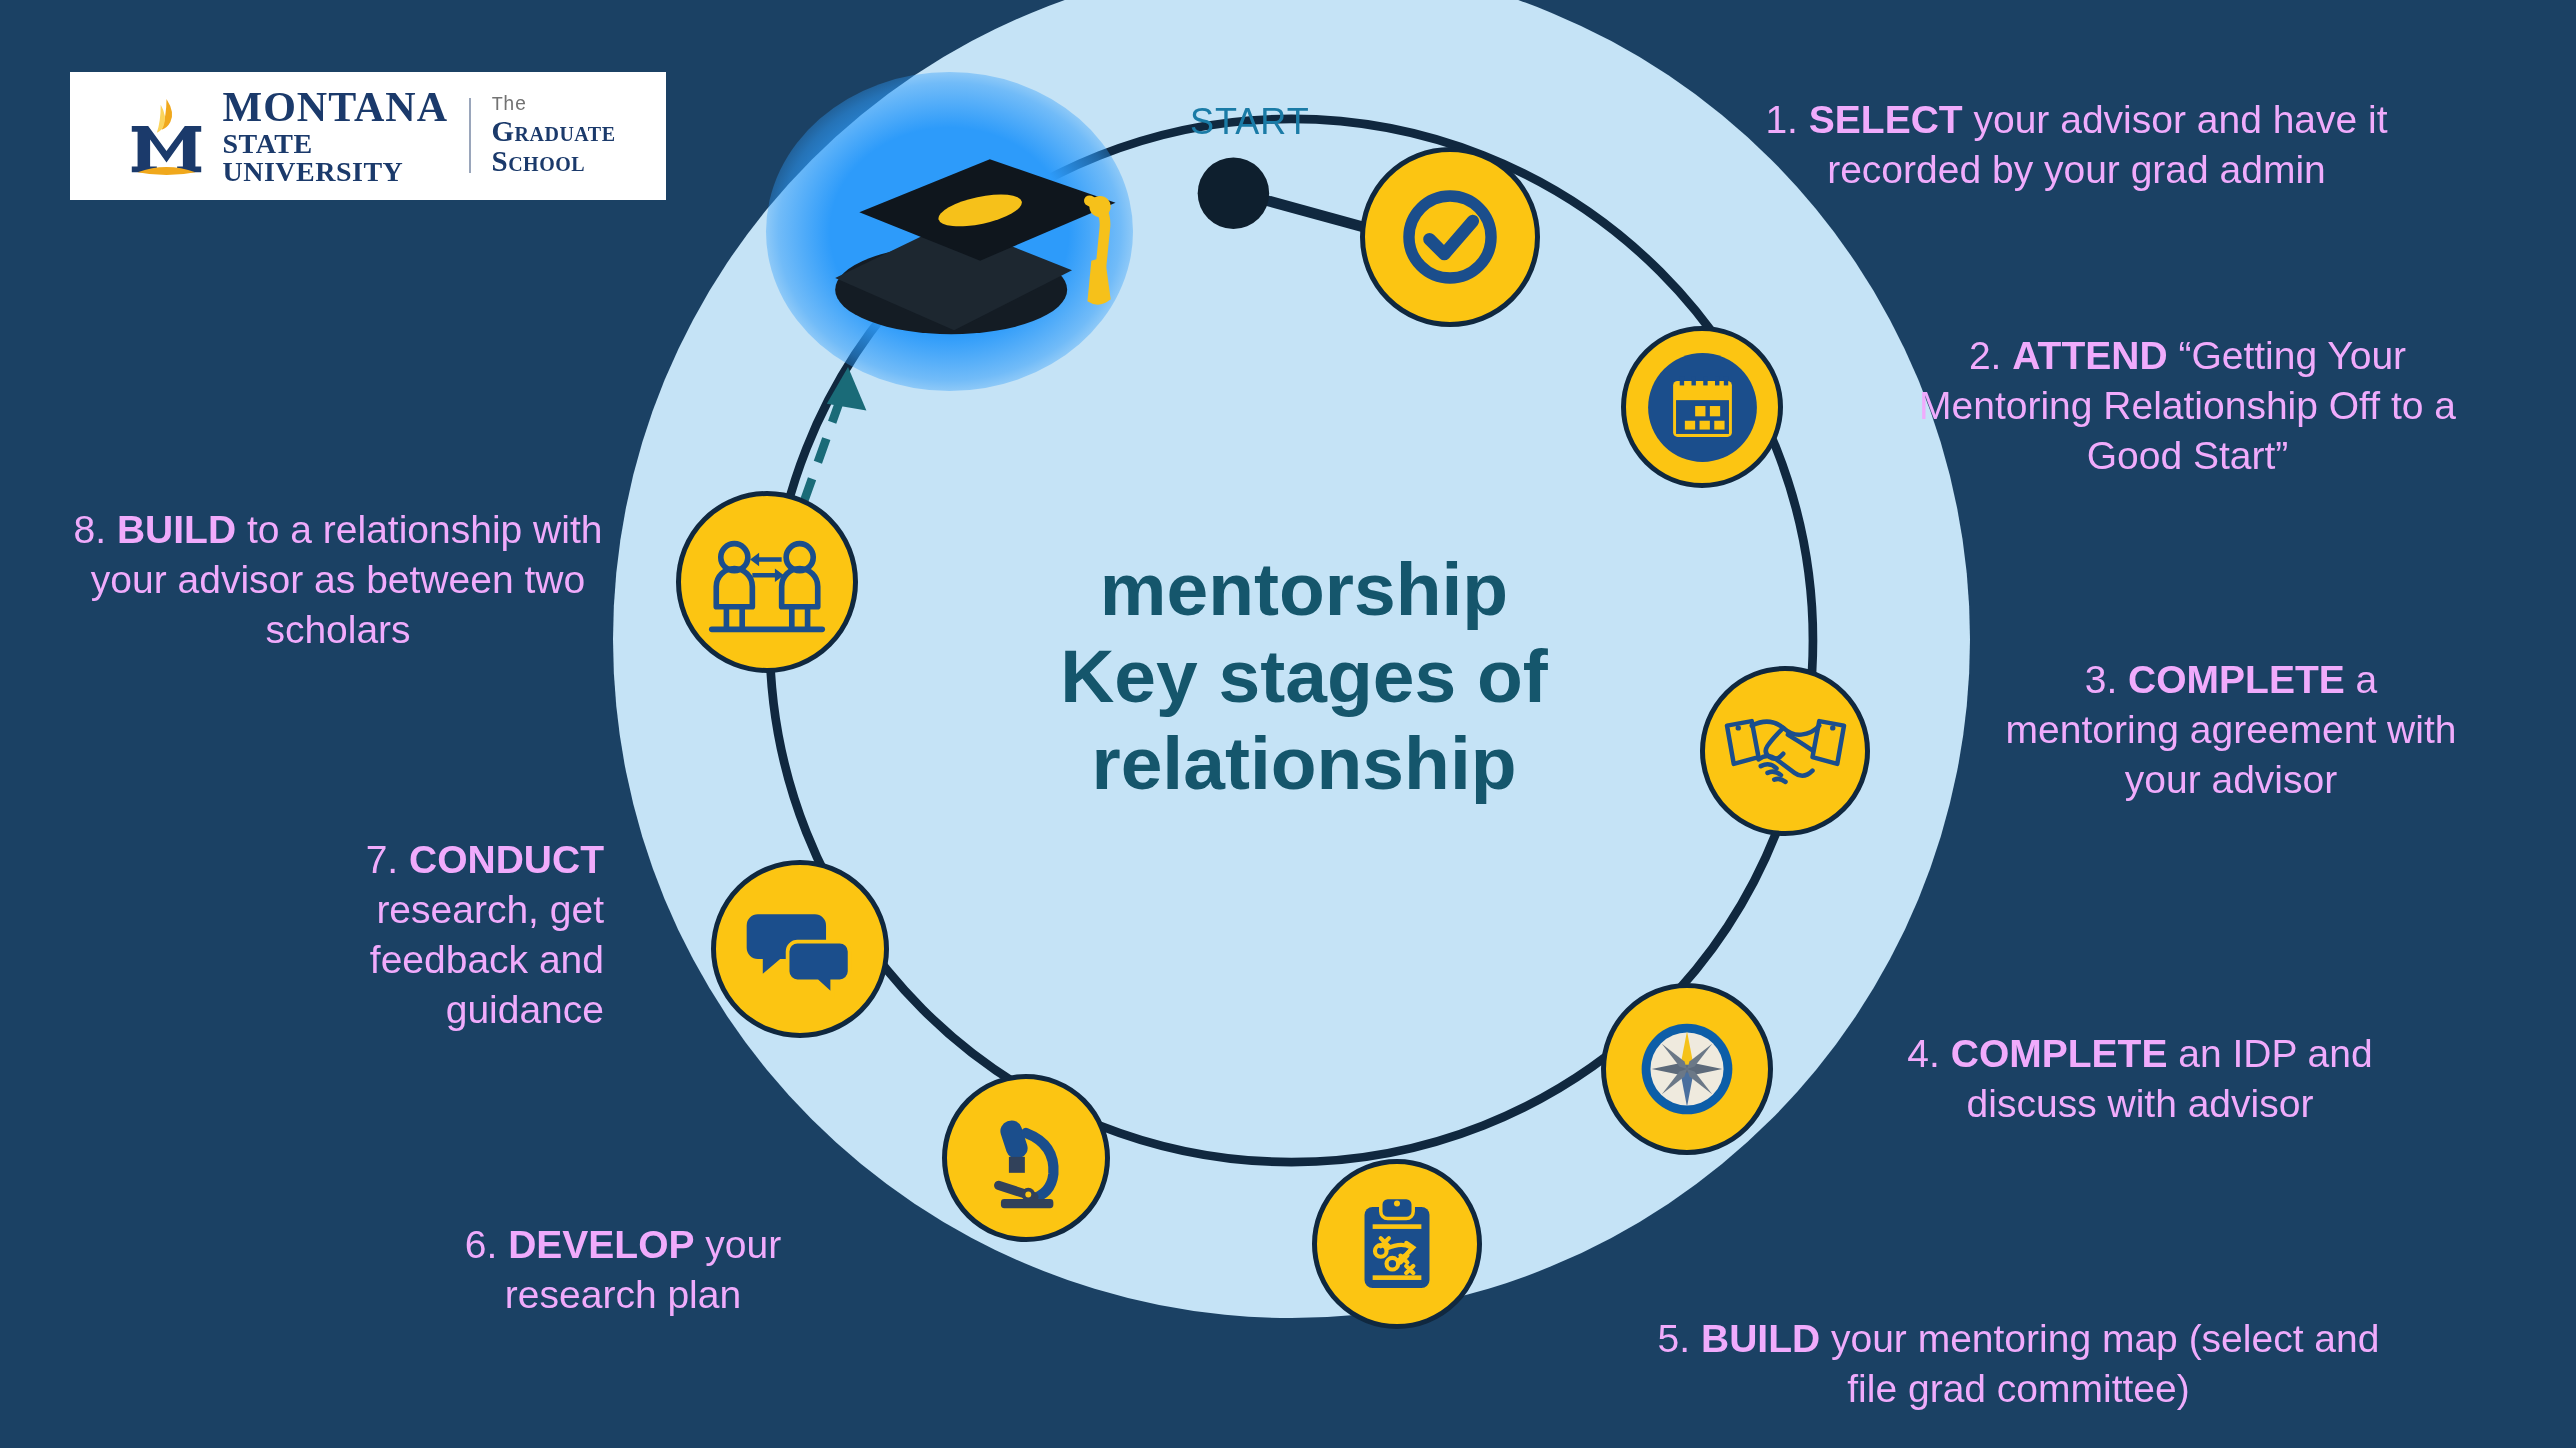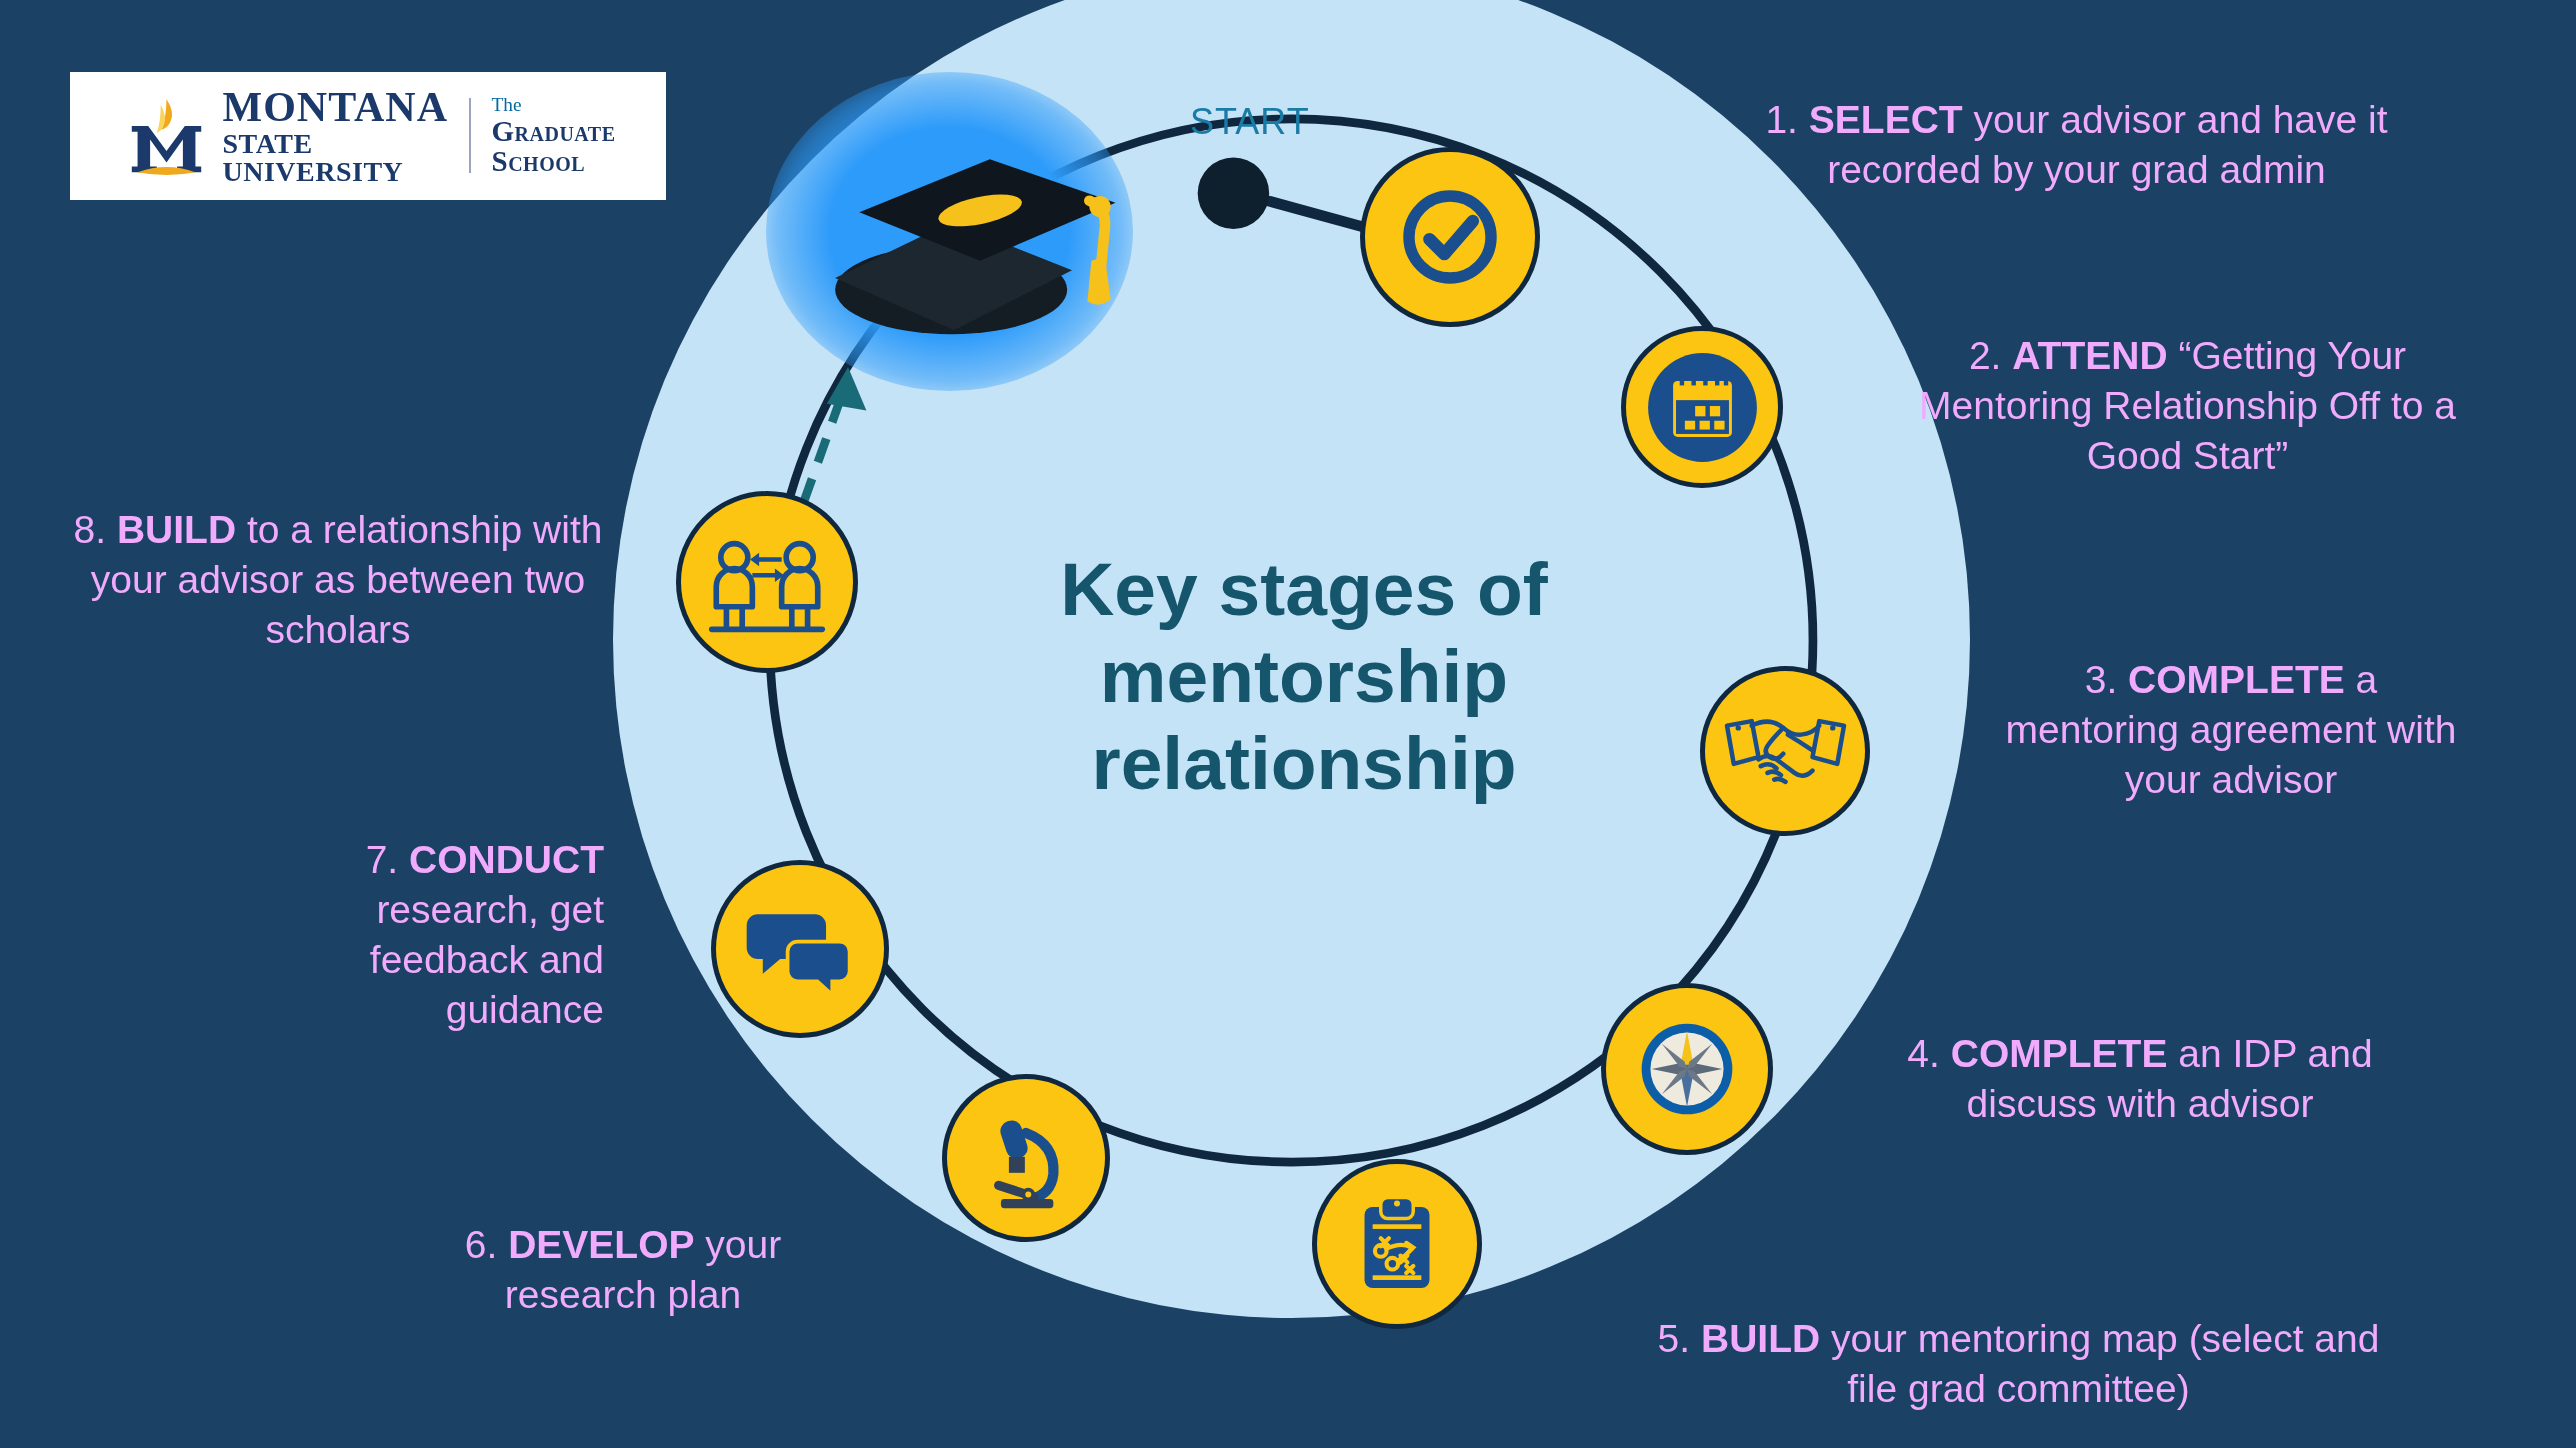--- a/index.html
+++ b/index.html
@@ -18,21 +18,21 @@
     background:#ffffff;display:flex;align-items:center;padding-left:56px;
     box-sizing:border-box;
   }
   .logo-mark{width:81px;height:83px;flex:0 0 auto;position:relative;margin-right:15.5px;}
   .logo-words{display:flex;align-items:center;}
   .msu-stack{display:flex;flex-direction:column;align-items:center;line-height:1;}
   .msu-top{font-family:"Liberation Serif",serif;font-weight:bold;font-size:42px;color:#1b3a6b;letter-spacing:1px;}
   .msu-bot{font-family:"Liberation Serif",serif;font-weight:bold;font-size:28px;color:#1b3a6b;letter-spacing:0.5px;margin-top:1.9px;}
   .logo-divider{width:1.9px;height:75px;background:#9aa6bb;margin:0 21px;}
   .grad-stack{display:flex;flex-direction:column;line-height:1.05;}
-  .grad-the{font-family:Liberation Serif, serif;font-size:19.3px;color:#0369a1;}
+  .grad-the{font-family:Liberation Mono, monospace;font-size:19.3px;color:#737373;}
   .grad-school{font-family:"Liberation Serif",serif;font-weight:bold;font-size:29px;color:#1b3a6b;letter-spacing:0.5px;}
 
   
   .disc{
     position:absolute;left:613px;top:-39px;width:1357px;height:1357px;
     border-radius:50%;background:#c5e3f6;
   }
 
   
   .center-title{
@@ -240,22 +240,22 @@
       </div>
       <div class="logo-divider"></div>
       <div class="grad-stack">
         <div class="grad-the">The</div>
         <div class="grad-school" style="font-variant:small-caps;">Graduate School</div>
       </div>
     </div>
   </div>
 
   <div class="center-title">
+    <div>mentorship</div>
     <div>Key stages of</div>
-    <div>mentorship</div>
     <div>relationship</div>
   </div>
 
   <div class="start-label">START</div>
 
   <div class="step s1">
     <span>1.</span>
     <b>SELECT</b><span> your advisor and have it recorded by  your grad admin</span>
   </div>
 

